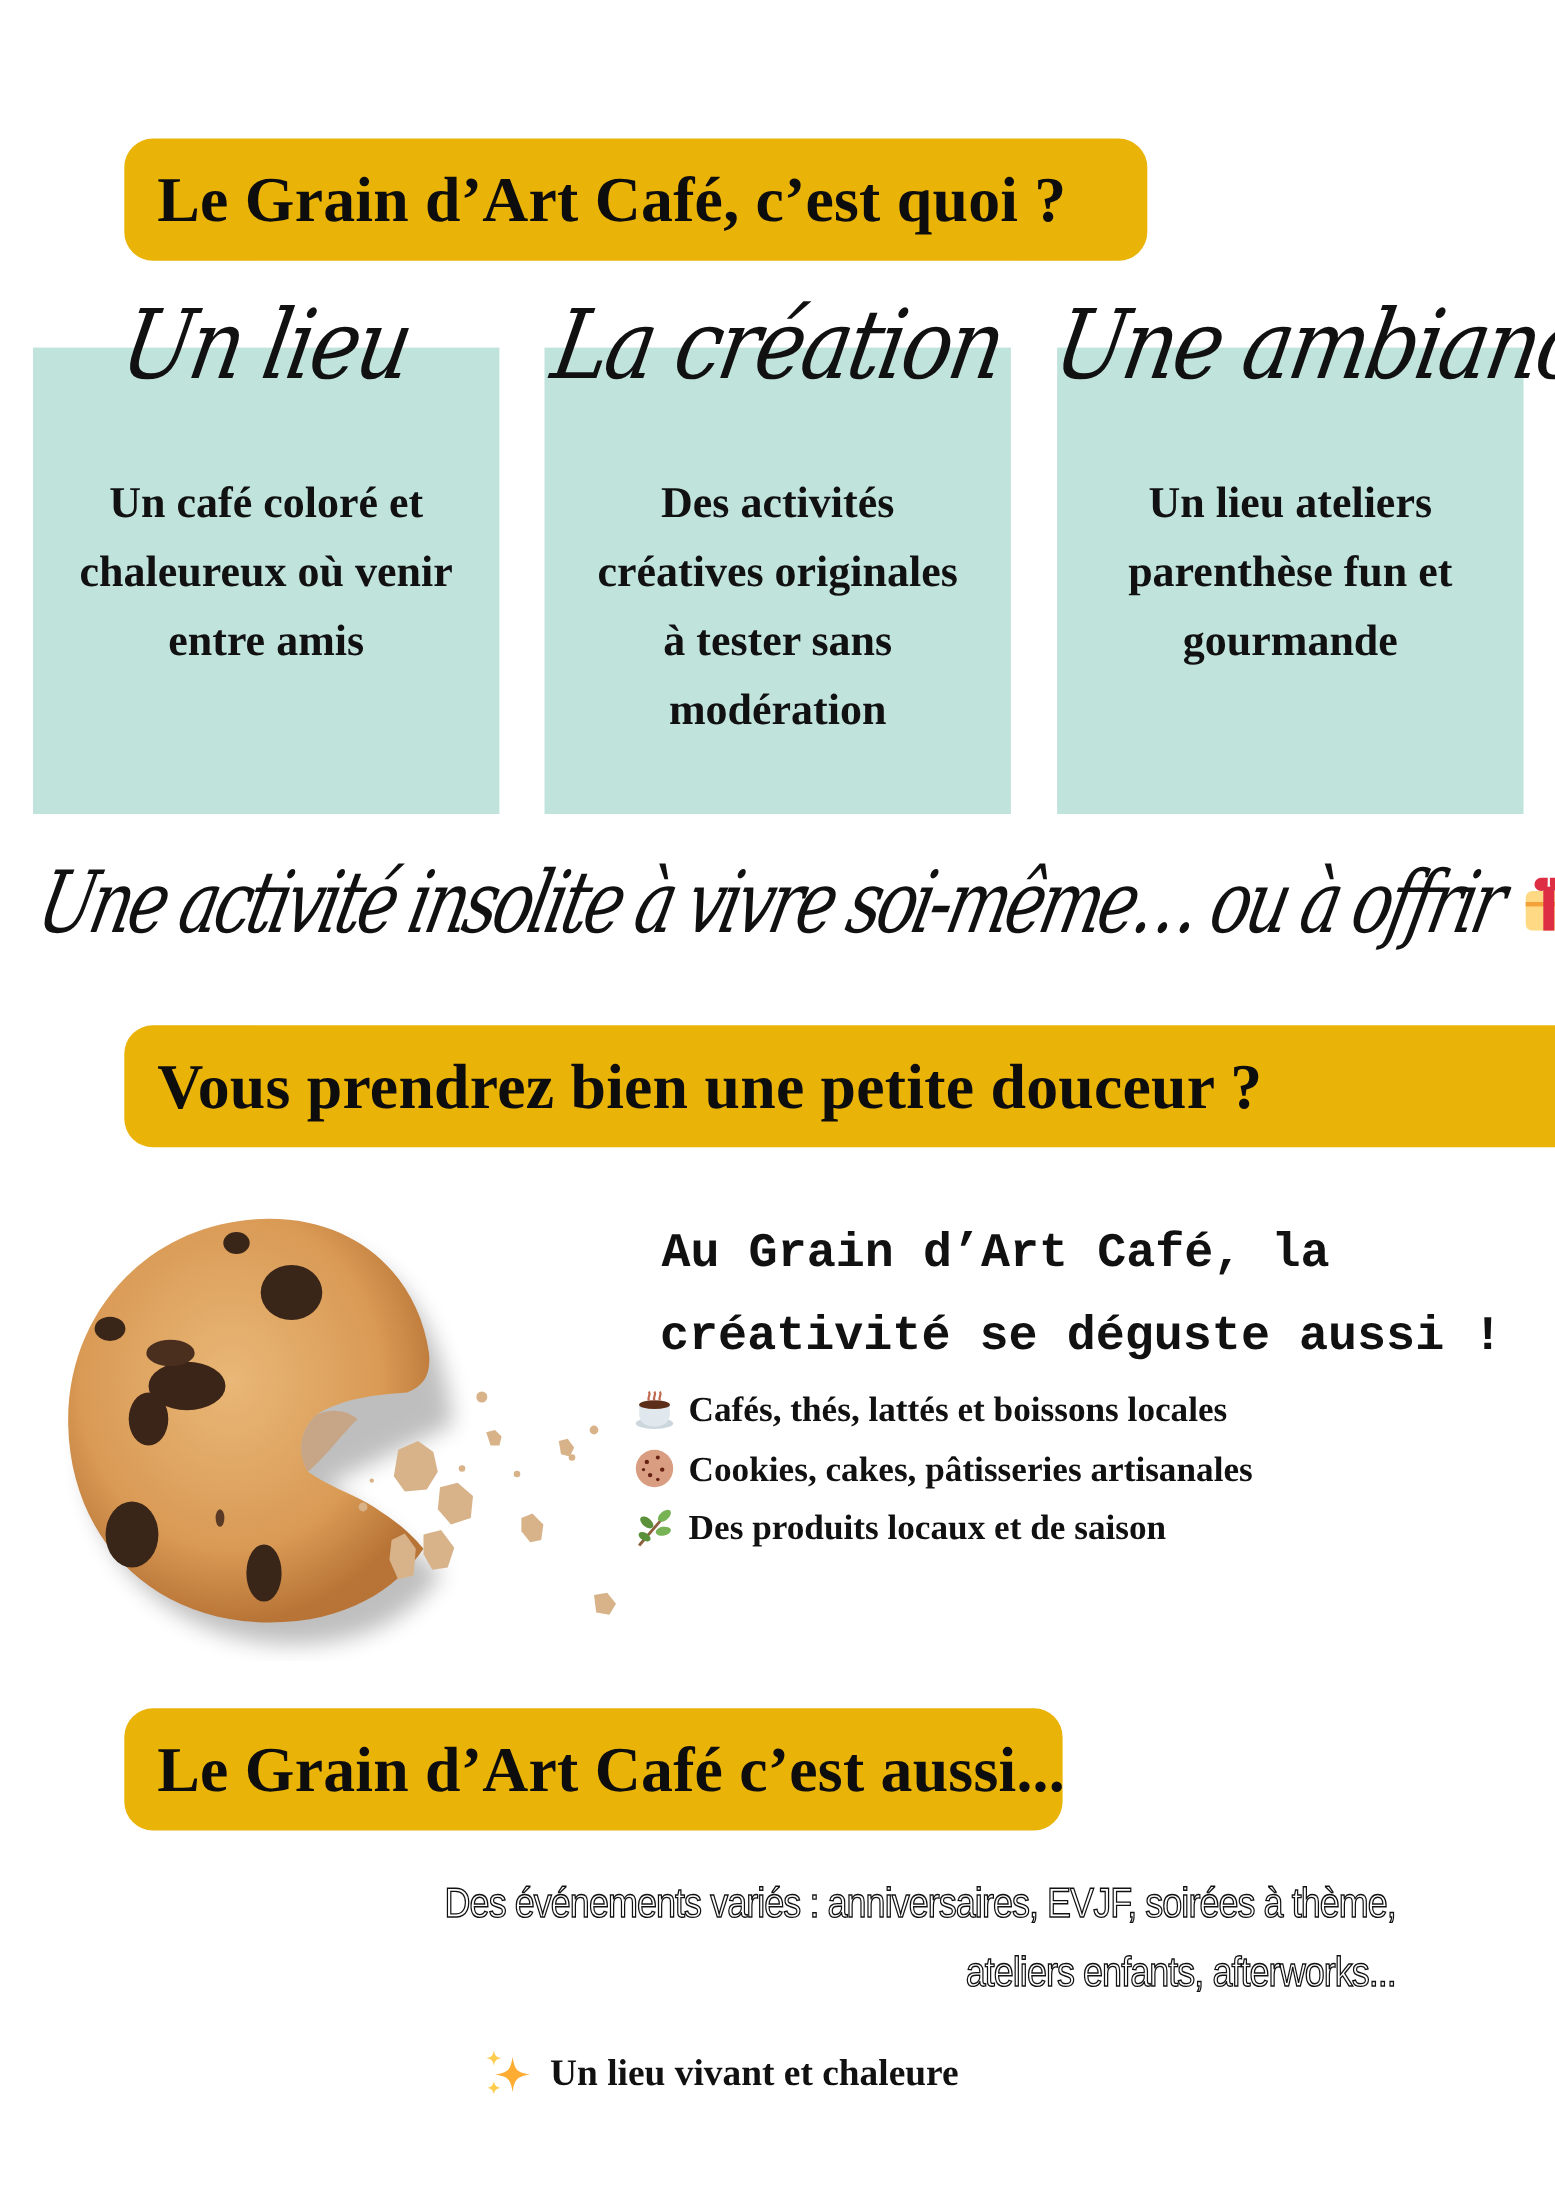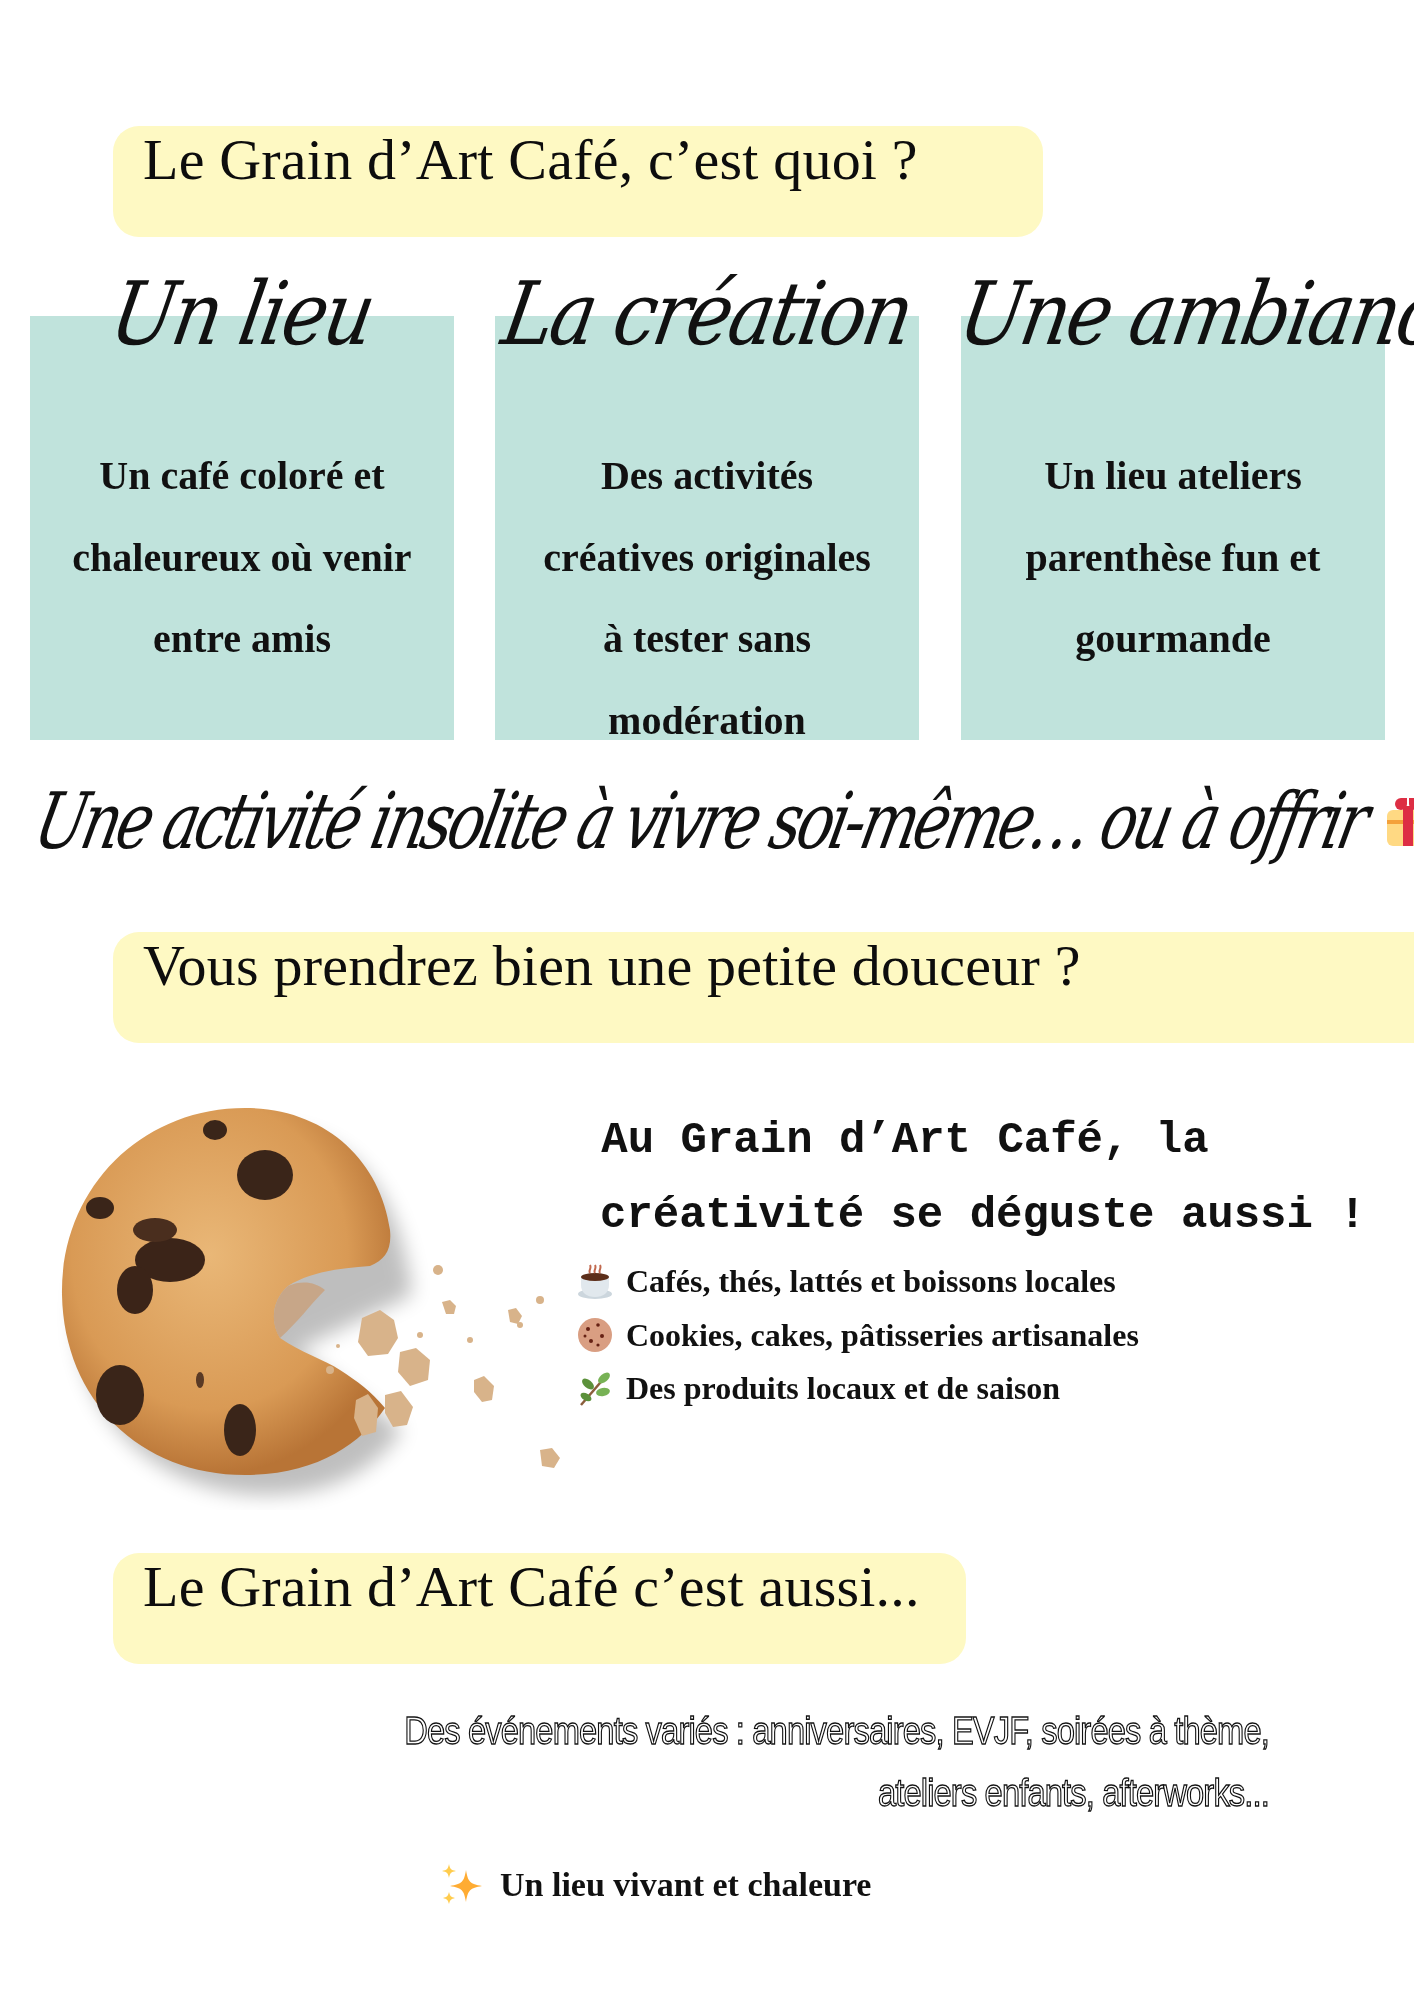--- a/index.html
+++ b/index.html
@@ -1,31 +1,31 @@
 <!DOCTYPE html>
 <html><head>
 <meta charset="utf-8">
 <style>
   html, body { margin:0; padding:0; background:#ffffff; }
   body { width:1414px; height:2000px; position:relative; overflow:hidden;
          font-family:"Liberation Serif","DejaVu Serif",serif; color:#111; }
 
-  .pill { position:absolute; background:#fef9c3; border-radius:26px;
-          display:flex; align-items:flex-start; box-sizing:border-box; }
+  .pill { position:absolute; background:#eab308; border-radius:26px;
+          display:flex; align-items:center; box-sizing:border-box;font-weight:bold; }
   .pill-text { font-family:"Liberation Serif","DejaVu Serif",serif;
                font-size:58px; color:#0d0d0d; white-space:nowrap; letter-spacing:0.2px; }
 
   .card { position:absolute; top:316px; width:424px; height:424px; background:#C0E3DC; }
   .card-title { position:absolute; left:0; right:0; top:-52px; text-align:center;
                 font-family:"DejaVu Serif","Liberation Serif",serif; font-style:italic;
                 font-size:76px; line-height:100px; color:#111; white-space:nowrap;
                 transform:skewX(-10deg) scaleY(1.15); letter-spacing:-3px; font-weight:normal; }
   .card-body { position:absolute; left:10px; right:10px; top:110px; text-align:center; }
   .card-line { display:block; font-size:40px; line-height:62.5px; font-weight:bold;
-               font-family:"Liberation Serif","DejaVu Serif",serif; color:#111; white-space:nowrap;margin-top:19px; }
+               font-family:"Liberation Serif","DejaVu Serif",serif; color:#111; white-space:nowrap; }
 
   .tagline { position:absolute; left:70px; width:1280px; top:776px; height:90px;
              display:flex; align-items:center; justify-content:center; gap:18px; }
   .tagline-text { font-family:"DejaVu Serif","Liberation Serif",serif; font-style:italic;
                   font-size:60px; transform:skewX(-12deg) scaleY(1.3); letter-spacing:-4px;
                   white-space:nowrap; color:#111; }
   .gift { width:50px; height:50px; position:relative; }
   .gift .box { position:absolute; left:4px; top:14px; width:42px; height:36px; background:#FFD983; border-radius:6px; }
   .gift .band-h { position:absolute; left:4px; top:24px; width:42px; height:4px; background:#F4A13A; }
   .gift .band-v { position:absolute; left:20px; top:10px; width:10px; height:40px; background:#DD2E44; }

